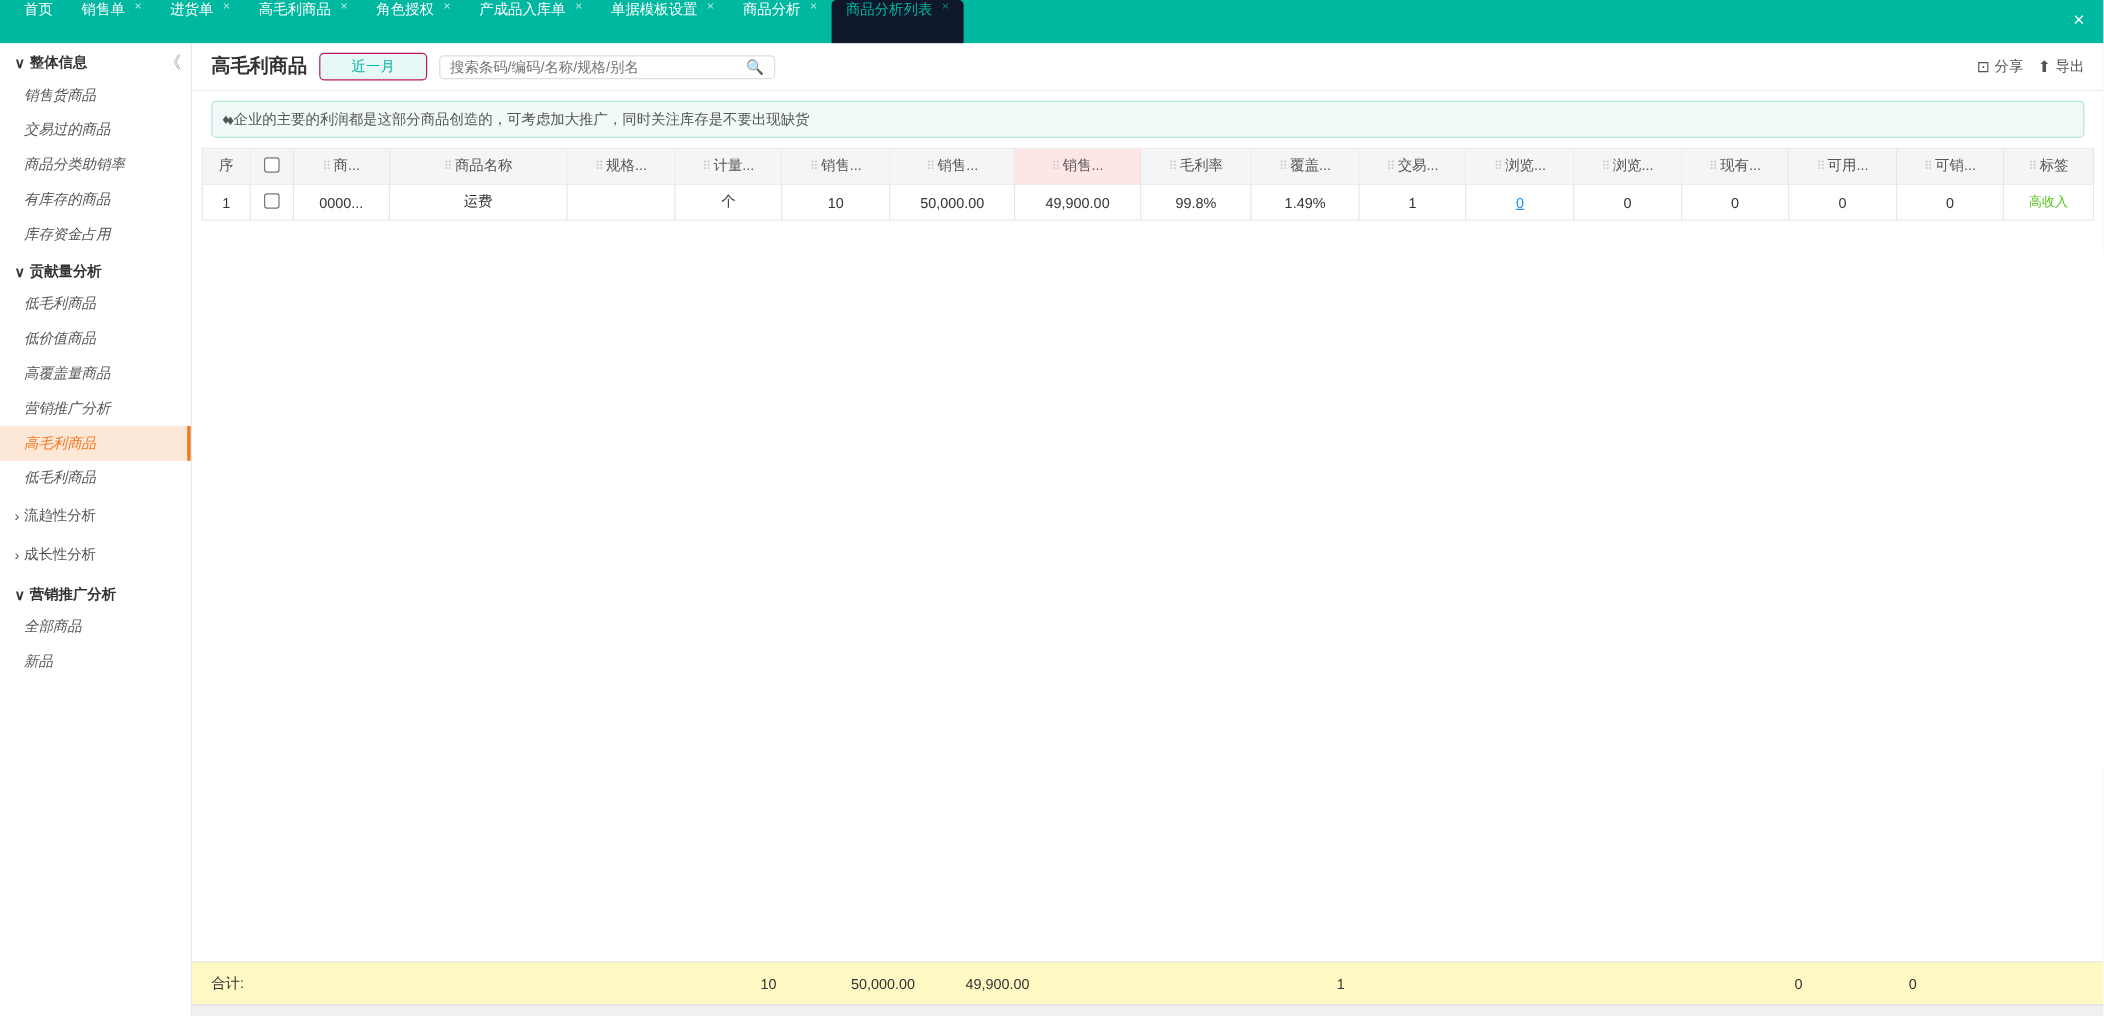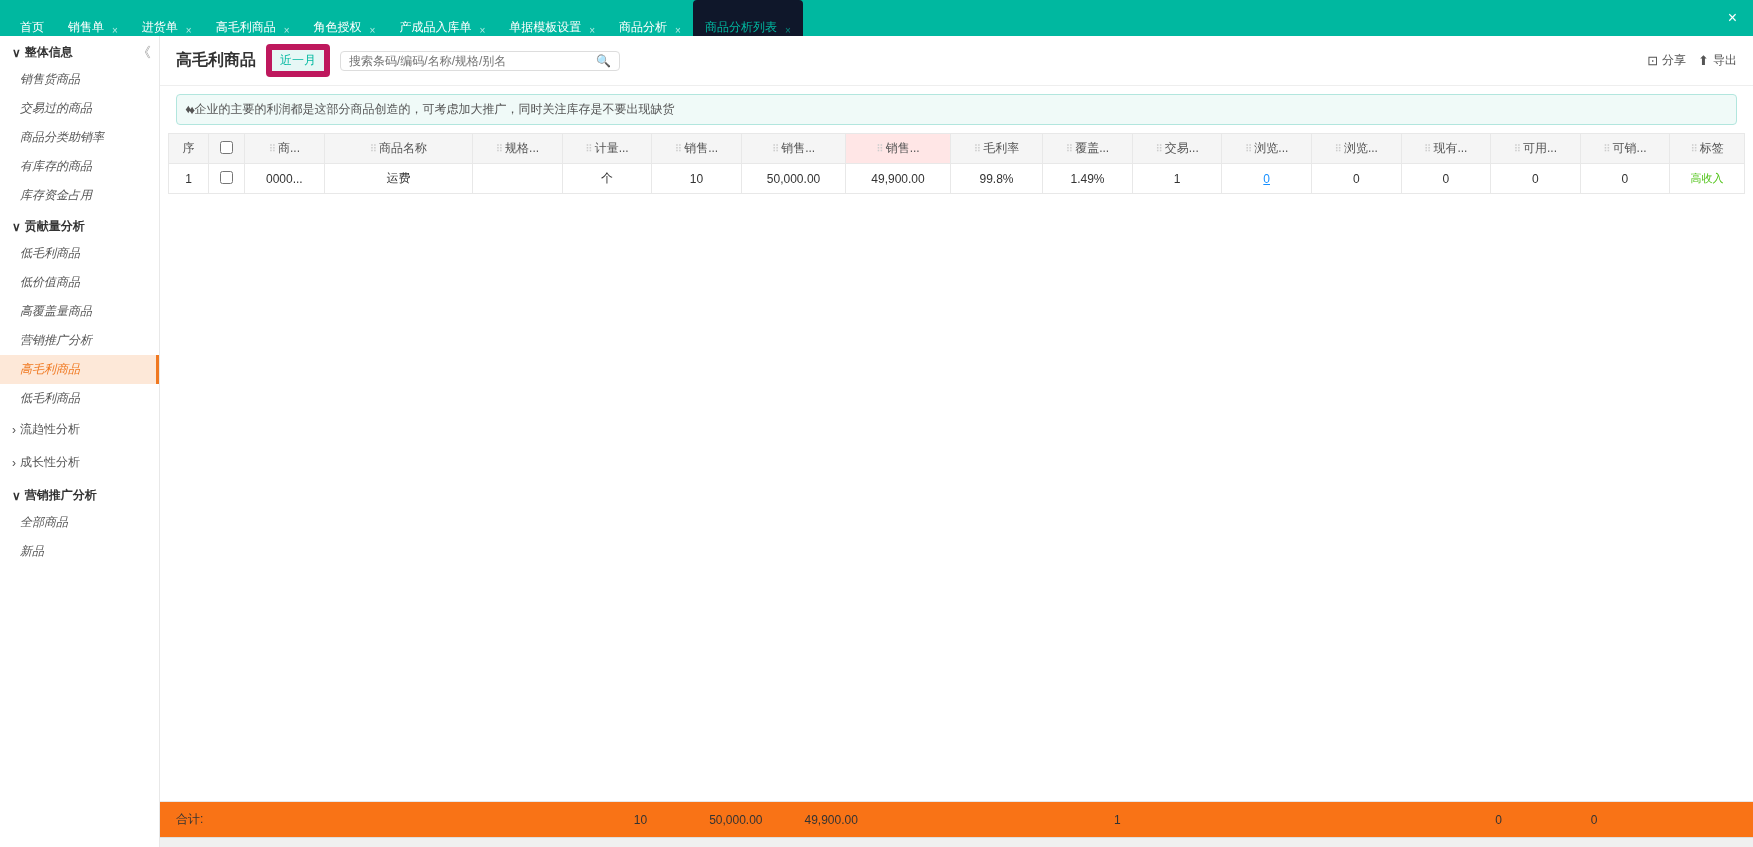--- a/index.html
+++ b/index.html
@@ -12,21 +12,21 @@
       align-items: center;
       height: 36px;
       padding: 0 8px;
       flex-shrink: 0;
     }
     .nav-tab {
       color: #fff;
       padding: 0 12px;
       height: 36px;
       display: flex;
-      align-items: flex-end;
+      align-items: flex-start;
       cursor: pointer;
       white-space: nowrap;
       font-size: 13px;
       gap: 4px;
     }
     .nav-tab.active { background: #0f172a; color: #00b8a0; border-radius: 4px 4px 0 0; }
     .nav-tab .close-x { font-size: 10px; margin-left: 4px; opacity: 0.7; }
     .nav-spacer { flex: 1; }
     .nav-close-btn { color: #fff; cursor: pointer; font-size: 16px; padding: 0 8px; }
 
@@ -102,23 +102,23 @@
       flex-shrink: 0;
     }
     .page-title {
       font-size: 16px;
       font-weight: bold;
       color: #333;
     }
     .filter-btn {
       background: #e6f7f5;
       color: #00b8a0;
-      border: 6px solid #be185d;
+      border: 1px solid #be185d;
       border-radius: 4px;
-      padding: 2px 8px;
+      padding: 2px 26px;
       cursor: pointer;
       font-size: 12px;
     }
     .search-box {
       display: flex;
       align-items: flex-start;
       border: 1px solid #ddd;
       border-radius: 4px;
       padding: 2px 8px;
       gap: 4px;
@@ -198,21 +198,21 @@
       font-size: 11px;
     }
     .link-value {
       color: #1890ff;
       text-decoration: underline;
       cursor: pointer;
     }
 
     
     .table-footer {
-      background: #f97316;
+      background: #fef9c3;
       border-top: 1px solid #e8e8e8;
       padding: 6px 16px;
       display: flex;
       align-items: center;
       gap: 8px;
       flex-shrink: 0;
       min-height: 36px;
     }
     .footer-label { color: #333; font-size: 12px; }
     .footer-values {

